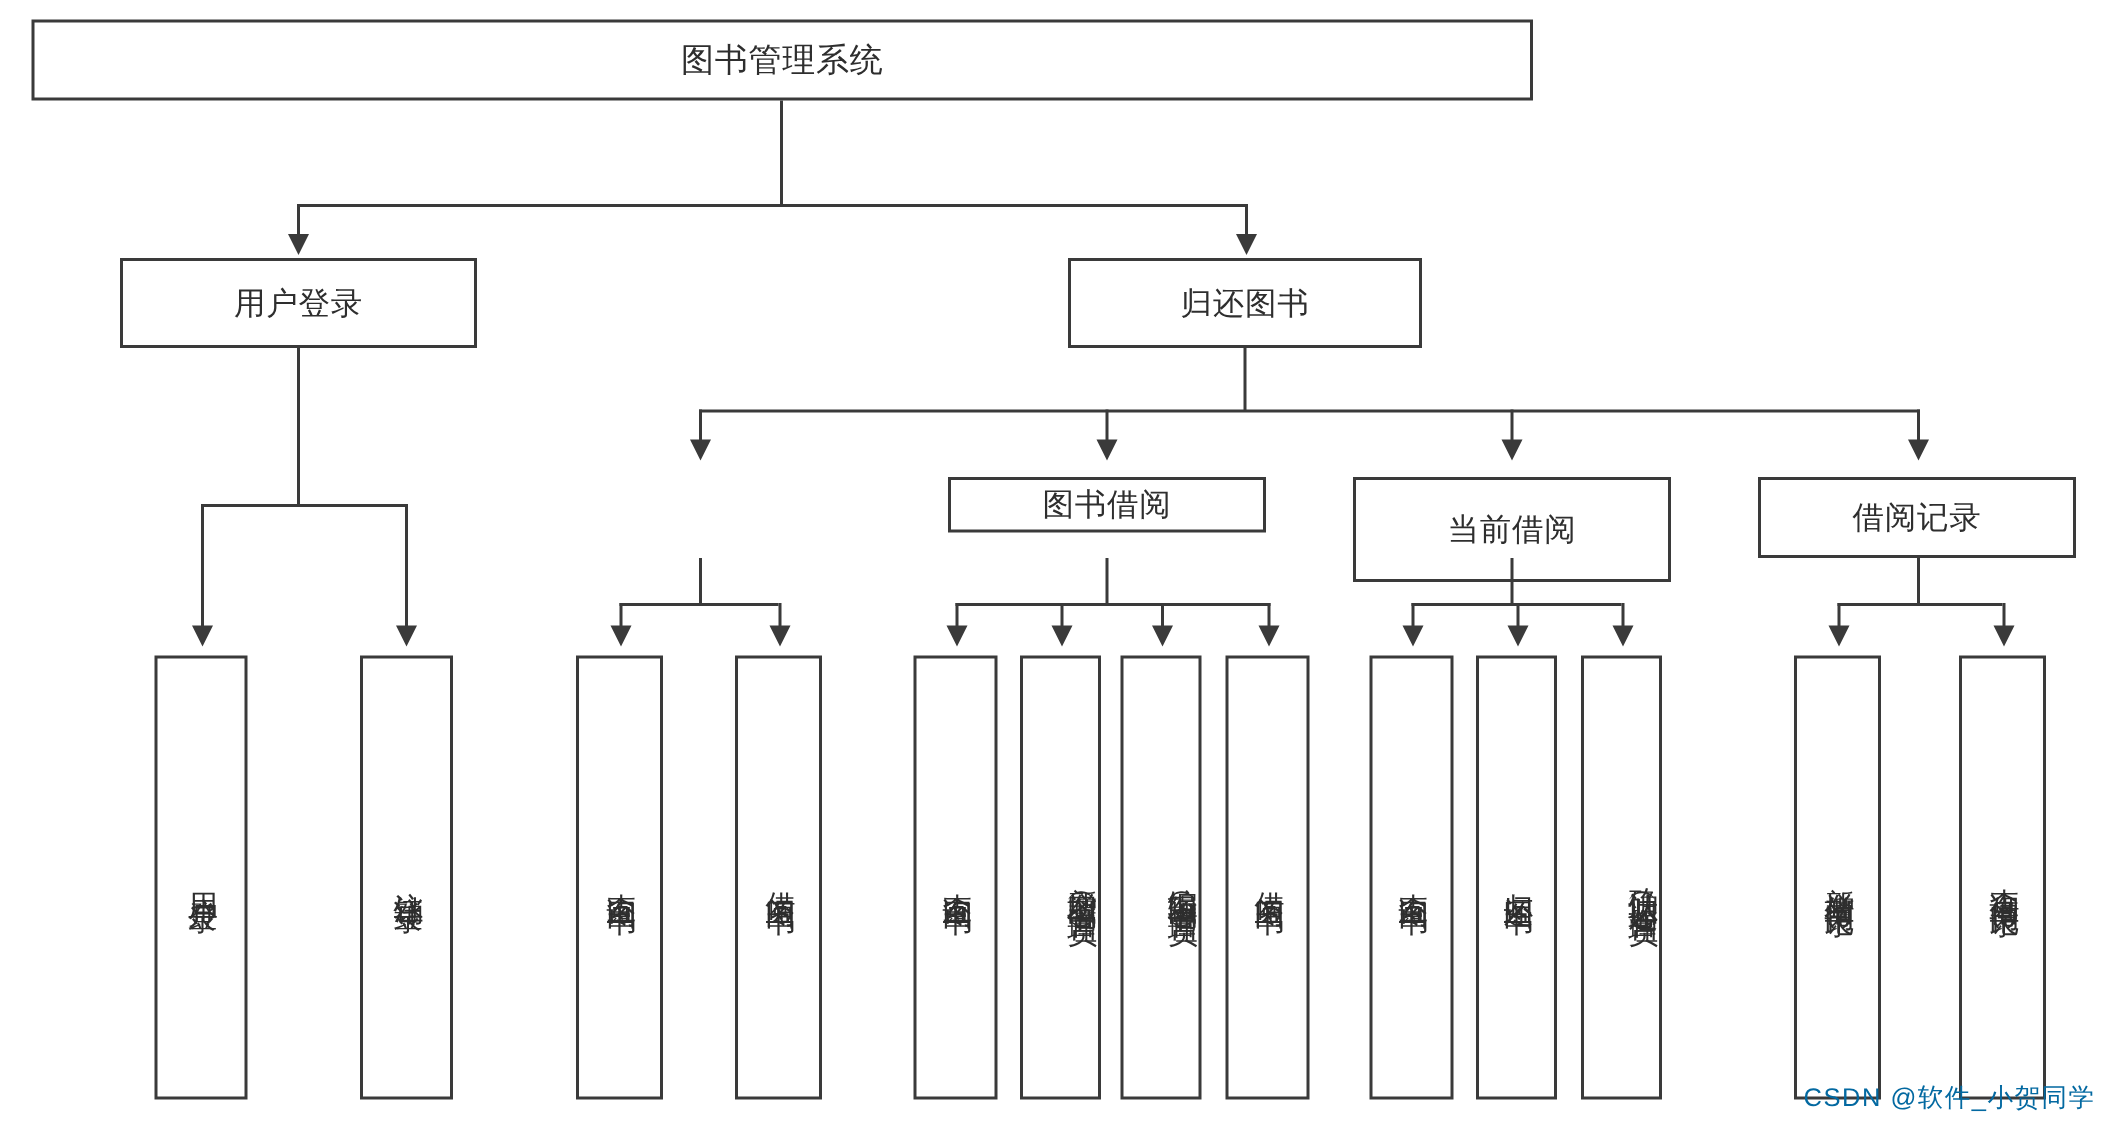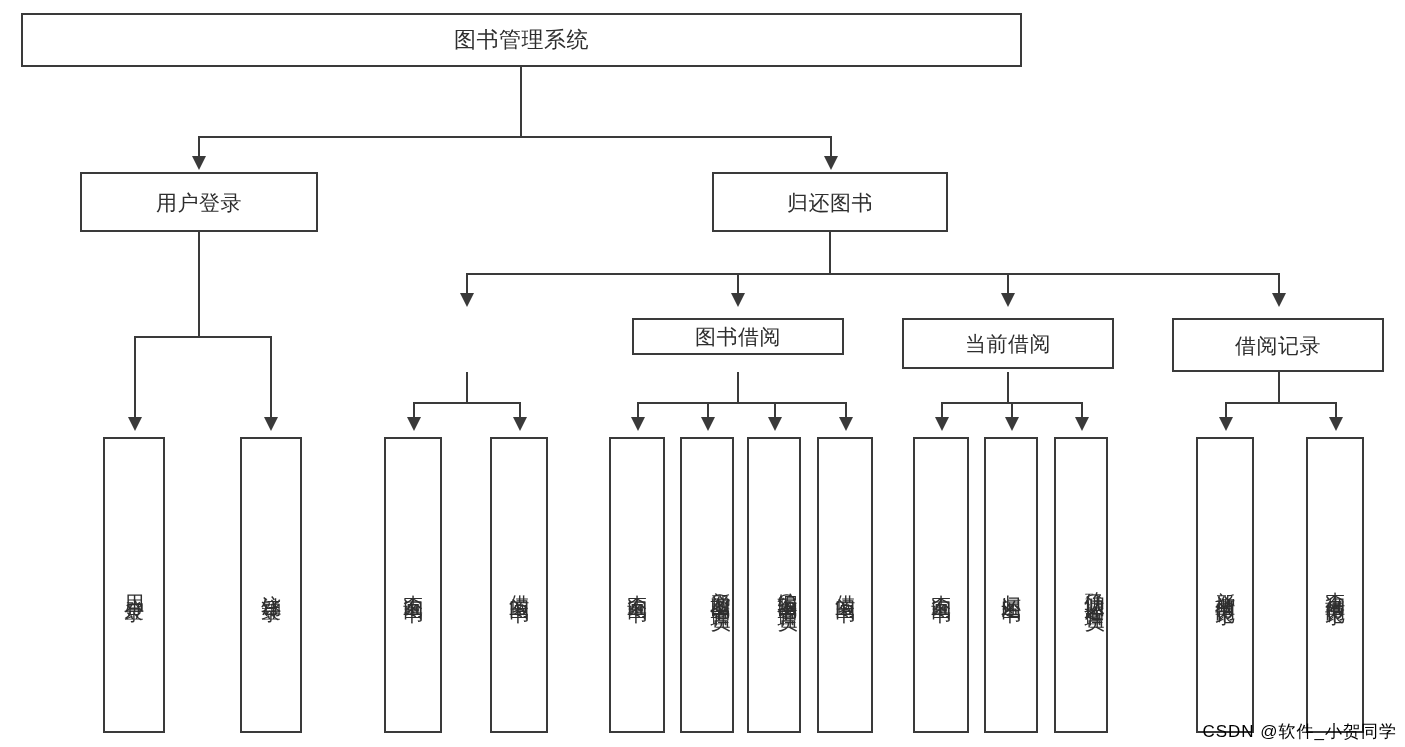--- a/index.html
+++ b/index.html
@@ -57,21 +57,21 @@
     border-left:7px solid transparent;
     border-right:7px solid transparent;
     border-top:14px solid #3a3a3a;
   }
   
   #watermark{
     position:absolute;
     right:8px;
     bottom:4px;
     font-size:17px;
-    color:#000000;
+    color:#0369a1;
     letter-spacing:1px;
     white-space:nowrap;
     pointer-events:none;
   }
 </style>
 </head>
 <body>
 
 <div id="canvas">
 
@@ -102,21 +102,21 @@
   <div class="vline" style="left:466px;top:273px;height:22px;"></div>
   <div class="arrow" style="left:460px;top:293px;"></div>
   <div class="vline" style="left:737px;top:273px;height:22px;"></div>
   <div class="arrow" style="left:731px;top:293px;"></div>
   <div class="vline" style="left:1007px;top:273px;height:22px;"></div>
   <div class="arrow" style="left:1001px;top:293px;"></div>
   <div class="vline" style="left:1278px;top:273px;height:22px;"></div>
   <div class="arrow" style="left:1272px;top:293px;"></div>
 
   <div class="node h" style="left:632px;top:318px;width:212px;height:37px;">图书借阅</div>
-  <div class="node h" style="left:902px;top:318px;width:212px;height:51px;">当前借阅</div>
+  <div class="node h" style="left:902px;top:318px;width:212px;height:70px;">当前借阅</div>
   <div class="node h" style="left:1172px;top:318px;width:212px;height:54px;">借阅记录</div>
 
   <div class="vline" style="left:466px;top:372px;height:31px;"></div>
   <div class="hline" style="left:413px;top:402px;width:106px;"></div>
   <div class="vline" style="left:413px;top:402px;height:17px;"></div>
   <div class="arrow" style="left:407px;top:417px;"></div>
   <div class="vline" style="left:519px;top:402px;height:17px;"></div>
   <div class="arrow" style="left:513px;top:417px;"></div>
 
   <div class="vline" style="left:737px;top:372px;height:31px;"></div>

